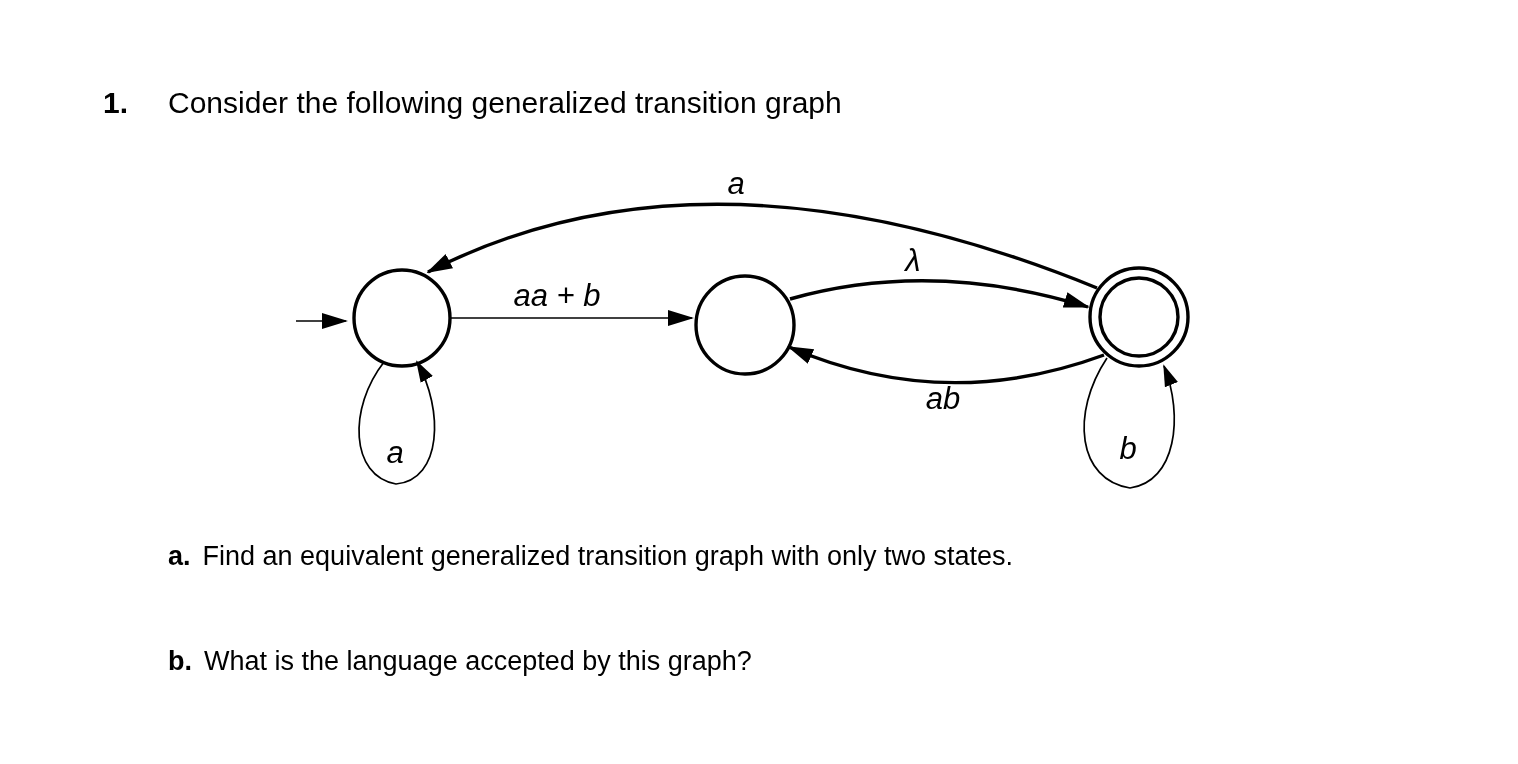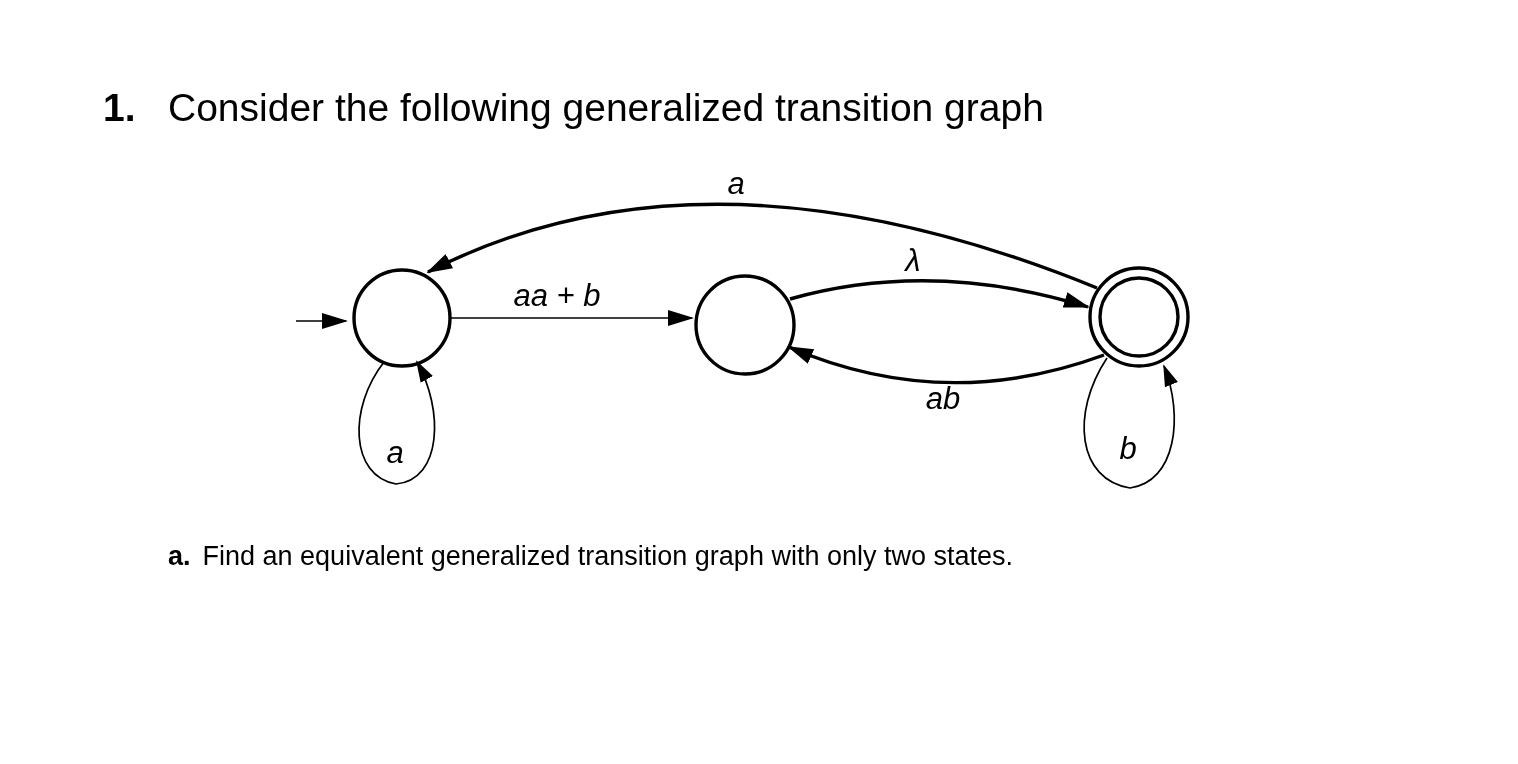--- a/index.html
+++ b/index.html
@@ -13,21 +13,21 @@
     height: 764px;
     background: #ffffff;
     font-family: "Liberation Sans", sans-serif;
     color: #000000;
     overflow: hidden;
   }
   .title-line {
     position: absolute;
     left: 103px;
     top: 84px;
-    font-size: 39px;
+    font-size: 30px;
     line-height: 1.25;
     white-space: nowrap;
   }
   .title-num {
     display: inline-block;
     width: 65px;
     font-weight: 700;
   }
   .question-line {
     position: absolute;
@@ -115,14 +115,17 @@
     <text x="913" y="271" class="edge-label">λ</text>
     <text x="943" y="409" class="edge-label">ab</text>
     <text x="395" y="463" class="edge-label">a</text>
     <text x="1128" y="459" class="edge-label">b</text>
   </svg>
 
   <div class="question-line q-a">
     <span class="q-label">a.</span><span>Find an equivalent generalized transition graph with only two states.</span>
   </div>
 
+  <div class="question-line q-b">
+    <span class="q-label">b.</span><span>What is the language accepted by this graph?</span>
+  </div>
 
 </div>
 
 </body></html>

